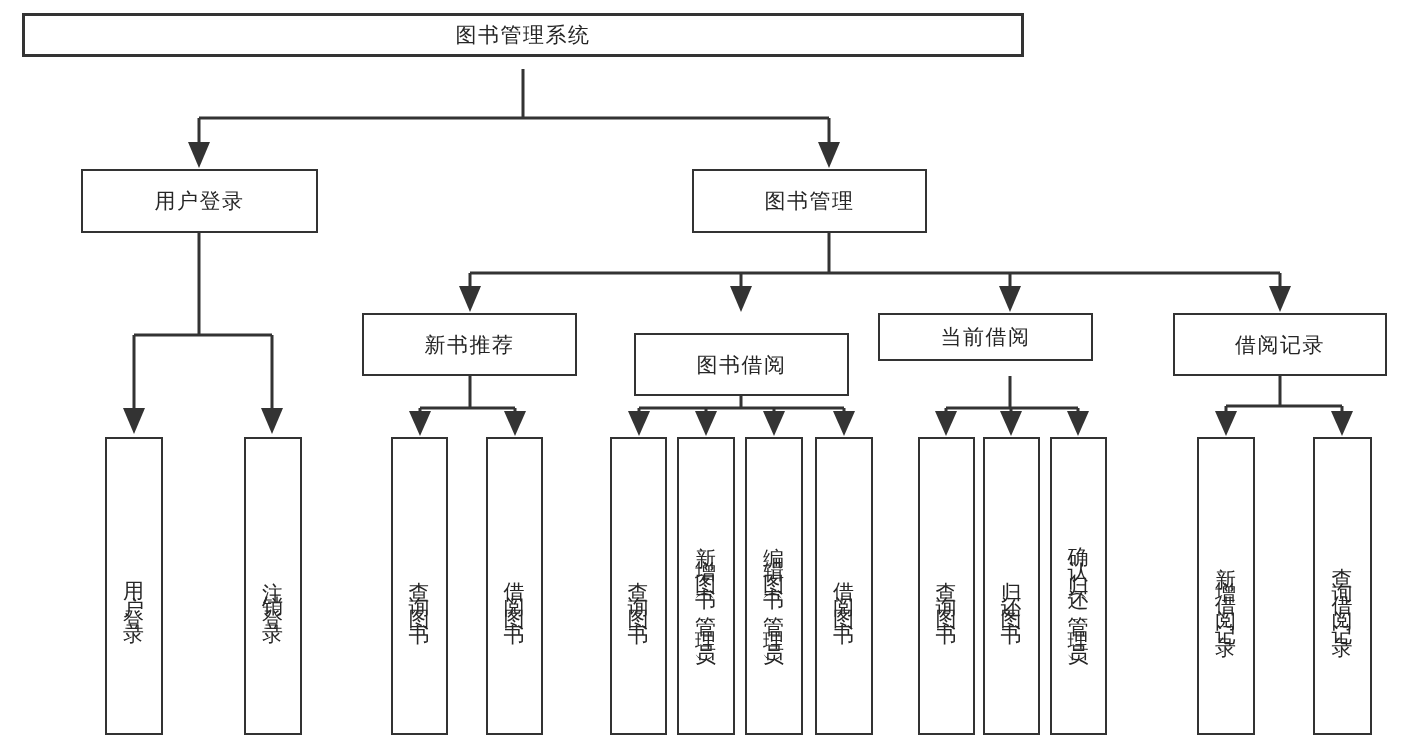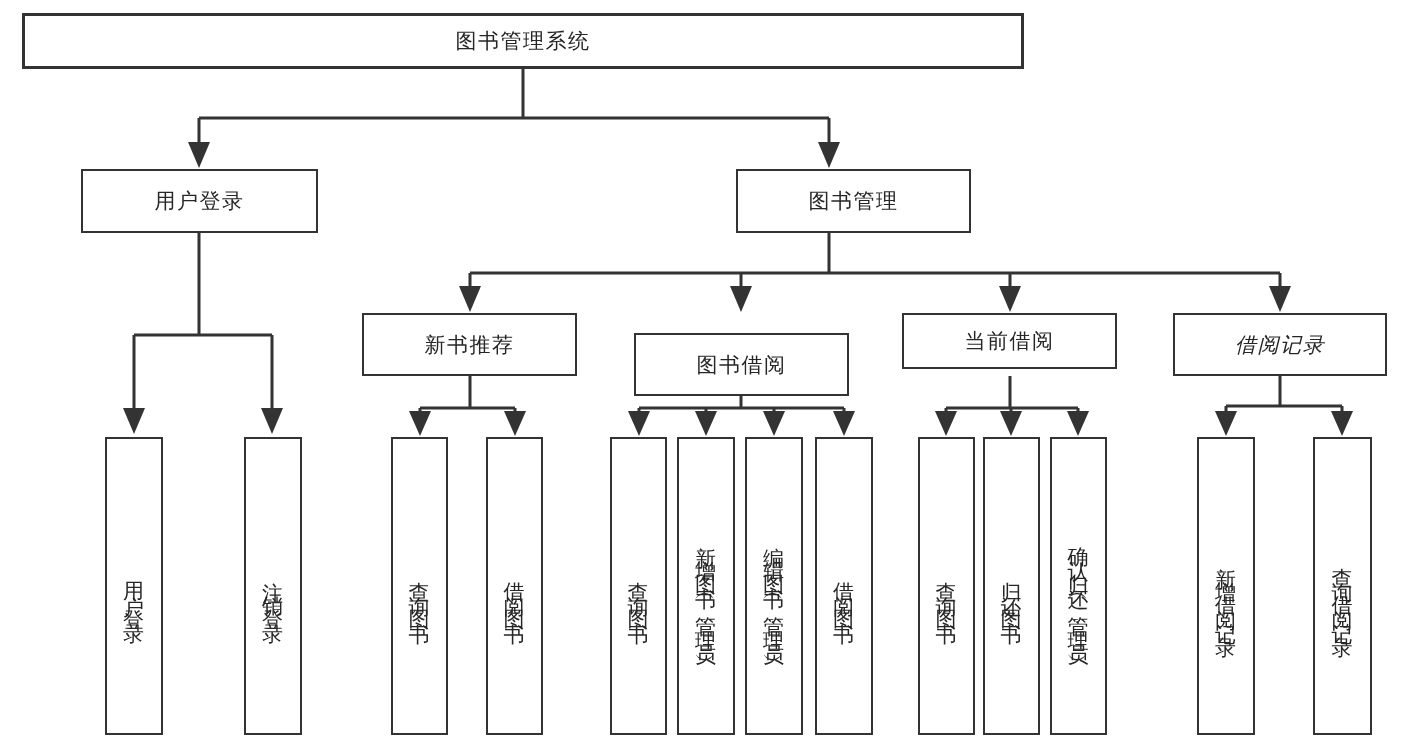--- a/index.html
+++ b/index.html
@@ -86,41 +86,41 @@
     <path d="M1010 376 V408 M946 408 H1078 M946 408 V411 M1011 408 V411 M1078 408 V411" fill="none" stroke="var(--line)" stroke-width="3"></path>
     <polygon points="935,411 957,411 946,436" fill="var(--line)"></polygon>
     <polygon points="1000,411 1022,411 1011,436" fill="var(--line)"></polygon>
     <polygon points="1067,411 1089,411 1078,436" fill="var(--line)"></polygon>
 
     <path d="M1280 376 V406 M1226 406 H1342 M1226 406 V411 M1342 406 V411" fill="none" stroke="var(--line)" stroke-width="3"></path>
     <polygon points="1215,411 1237,411 1226,436" fill="var(--line)"></polygon>
     <polygon points="1331,411 1353,411 1342,436" fill="var(--line)"></polygon>
   </svg>
 
-  <div class="node h root" style="left:22px;top:13px;width:1002px;height:56px;">
+  <div class="node h root" style="left:22px;top:13px;width:1002px;height:44px;">
     <span>图书管理系统</span>
   </div>
 
   <div class="node h" style="left:81px;top:169px;width:237px;height:64px;">
     <span>用户登录</span>
   </div>
-  <div class="node h" style="left:736px;top:169px;width:235px;height:64px;">
+  <div class="node h" style="left:692px;top:169px;width:235px;height:64px;">
     <span>图书管理</span>
   </div>
 
   <div class="node h" style="left:362px;top:313px;width:215px;height:63px;">
     <span>新书推荐</span>
   </div>
   <div class="node h" style="left:634px;top:313px;width:215px;height:63px;margin-top:20px;">
     <span>图书借阅</span>
   </div>
-  <div class="node h" style="left:902px;top:313px;width:215px;height:56px;">
+  <div class="node h" style="left:878px;top:313px;width:215px;height:48px;">
     <span>当前借阅</span>
   </div>
-  <div class="node h" style="left:1173px;top:313px;width:214px;height:63px;font-style:italic;">
+  <div class="node h" style="left:1173px;top:313px;width:214px;height:63px;">
     <span>借阅记录</span>
   </div>
 
   <div class="node v" style="left:105px;top:437px;width:58px;height:298px;">
     <span>用户登录</span>
   </div>
   <div class="node v" style="left:244px;top:437px;width:58px;height:298px;">
     <span>注销登录</span>
   </div>
 

